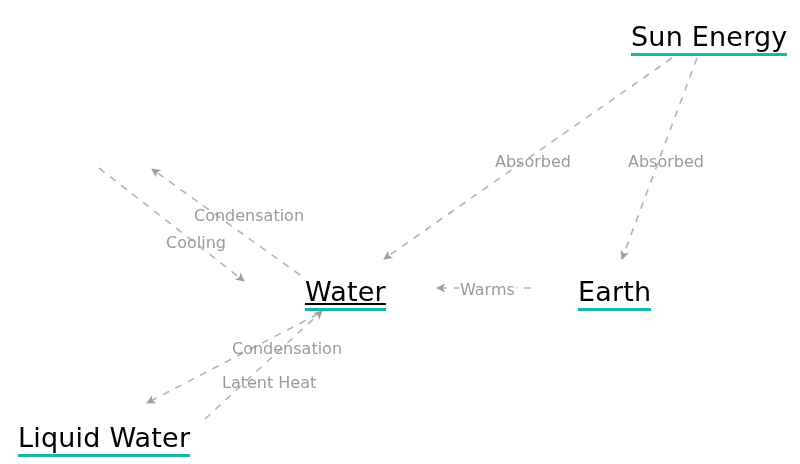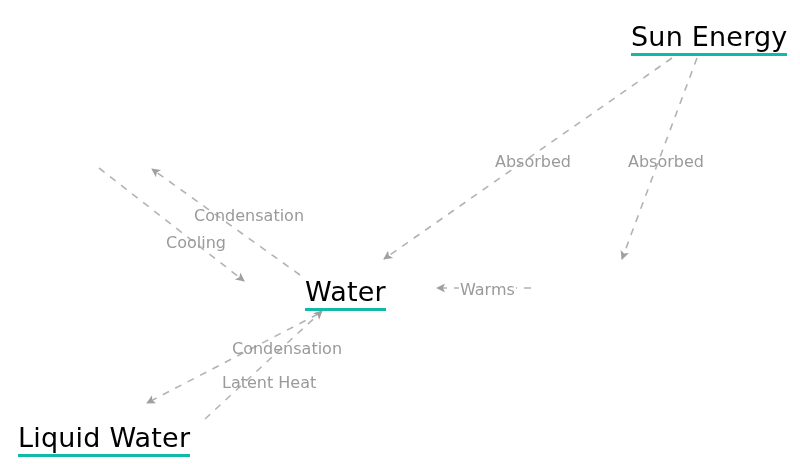--- a/index.html
+++ b/index.html
@@ -69,21 +69,22 @@
     <path d="M 205 419 L 322 311" fill="none" stroke="#b3b3b3" stroke-width="1.6" stroke-dasharray="7 7" marker-end="url(#ah)"></path>
 
     <path d="M 672 58 L 384 259" fill="none" stroke="#b3b3b3" stroke-width="1.6" stroke-dasharray="7 7" marker-end="url(#ah)"></path>
 
     <path d="M 697 58 L 622 259" fill="none" stroke="#b3b3b3" stroke-width="1.6" stroke-dasharray="7 7" marker-end="url(#ah)"></path>
 
     <path d="M 531 288 L 437 288" fill="none" stroke="#b3b3b3" stroke-width="1.6" stroke-dasharray="7 7" marker-end="url(#ah)"></path>
   </svg>
 
   <div class="node" style="left: 631px; top: 22px;">Sun Energy</div>
-  <div class="node" style="left: 305px; top: 277px;">Water</div>
+  <div class="node" style="left: 305px; top: 277px; text-decoration: underline;">Water</div>
+  <div class="node" style="left: 578px; top: 277px;">Earth</div>
   <div class="node" style="left: 18px; top: 423px;">Liquid Water</div>
 
   <div class="edge-label" style="left: 194px; top: 209px;">Condensation</div>
   <div class="edge-label" style="left: 166px; top: 236px;">Cooling</div>
   <div class="edge-label" style="left: 200px; top: 342px; margin-left: 32px;">Condensation</div>
   <div class="edge-label" style="left: 222px; top: 376px; text-align: right;">Latent Heat</div>
   <div class="edge-label" style="left: 495px; top: 155px;">Absorbed</div>
   <div class="edge-label" style="left: 628px; top: 155px;">Absorbed</div>
   <div class="edge-label on-line" style="left: 459px; top: 283px;">Warms</div>
 

